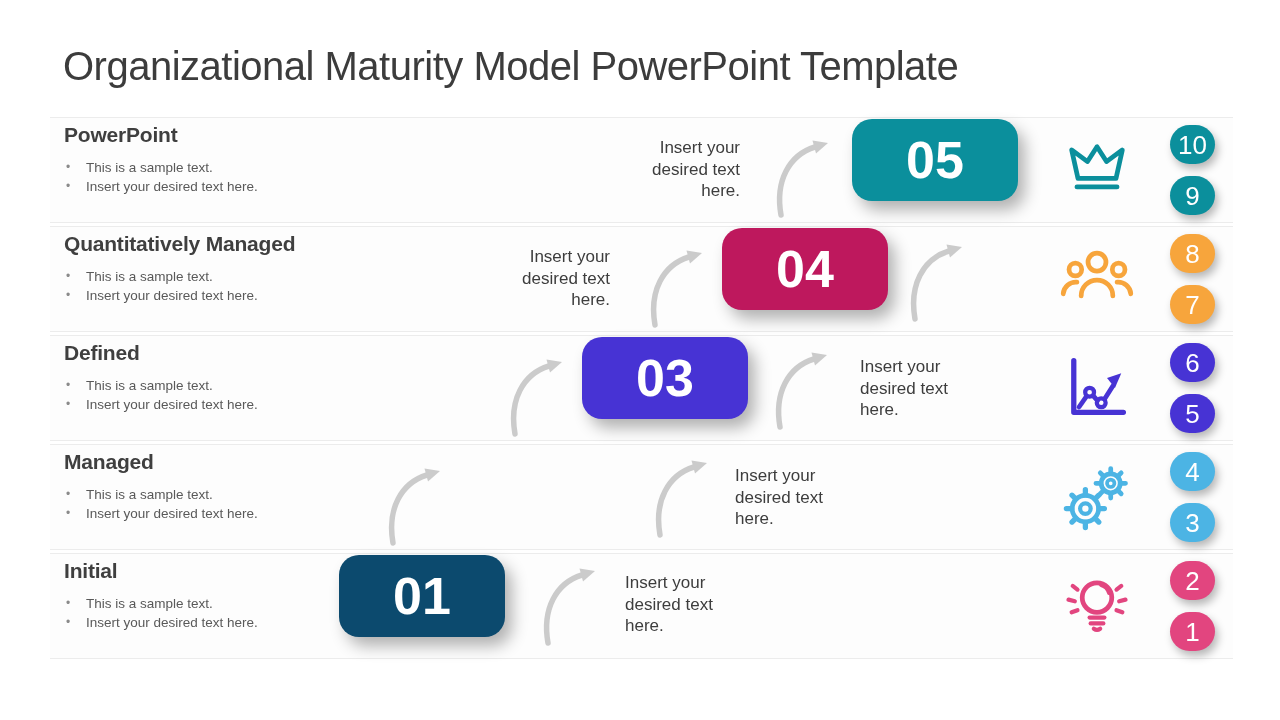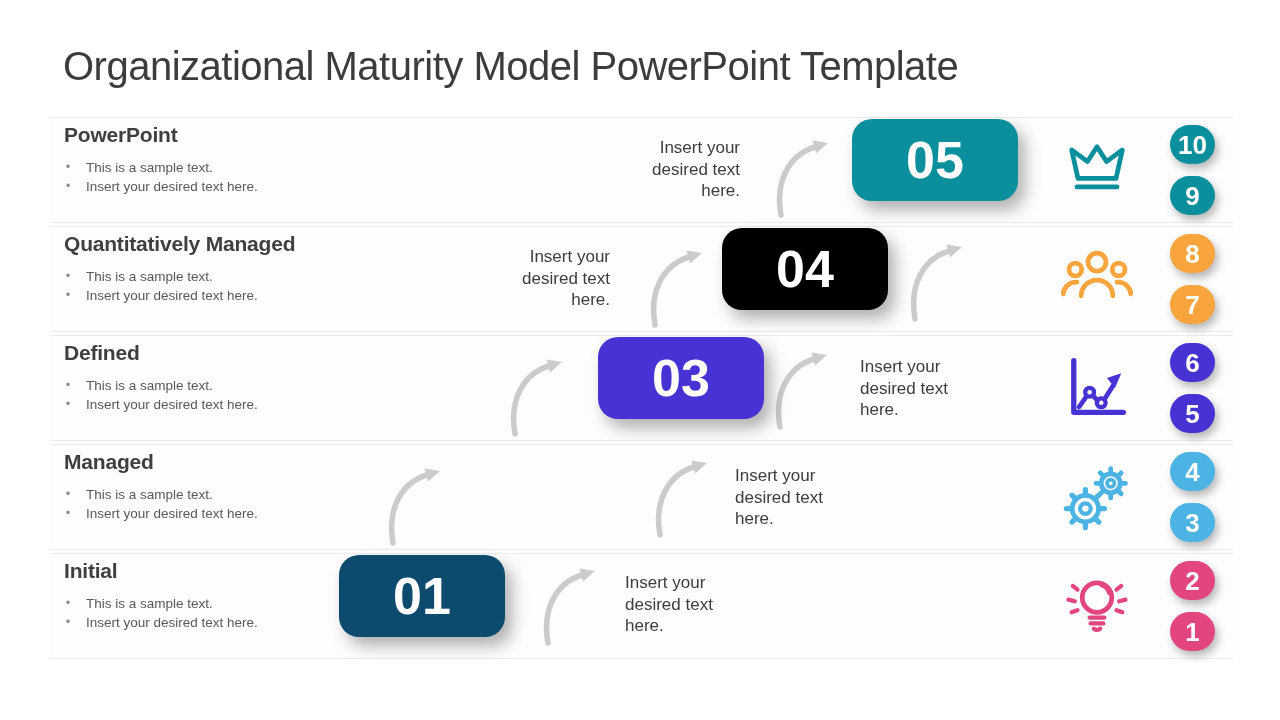--- a/index.html
+++ b/index.html
@@ -11,32 +11,32 @@
         border-top:1px solid #ececec;border-bottom:1px solid #ececec;box-sizing:border-box;}
   .b0{top:117px}.b1{top:226px}.b2{top:335px}.b3{top:444px}.b4{top:553px}
   .rowtitle{position:absolute;left:64px;font-size:21px;font-weight:700;color:#3f3f3f;
             letter-spacing:-0.2px;white-space:nowrap;}
   .bullets{position:absolute;left:66px;font-size:13.5px;color:#595959;}
   .bline{display:flex;line-height:19px;}
   .dot{width:20px;color:#8a8a8a;font-size:12px;}
   .numbox{position:absolute;width:166px;height:82px;border-radius:20px;display:flex;
           align-items:center;justify-content:center;color:#ffffff;font-size:52px;
           font-weight:700;box-shadow:7px 9px 16px rgba(0,0,0,0.30);line-height:1;}
-  .n0{left:852px;top:119px}.n1{left:722px;top:228px}.n2{left:598px;top:337px}
+  .n0{left:852px;top:119px}.n1{left:722px;top:228px}.n2{left:582px;top:337px}
   .n3{left:457px;top:446px}.n4{left:339px;top:555px}
   .note{position:absolute;width:122px;font-size:17px;line-height:21.5px;color:#3d3d3d;}
   .note.right{text-align:right;}
   .arrow{position:absolute;width:62px;height:82px;}
   .arrow path{stroke:var(--arrow,#cbcbcb);}
   .arrow polygon{fill:var(--arrow,#cbcbcb);}
   .icon{position:absolute;left:1059px;width:76px;height:76px;}
   .icon svg{width:100%;height:100%;}
   .badge{position:absolute;left:1170px;width:45px;height:39px;border-radius:21px;
          display:flex;align-items:center;justify-content:center;color:#ffffff;
-         font-size:26px;font-weight:700;box-shadow:3px 5px 9px rgba(0,0,0,0.28);line-height:1;}
+         font-size:26px;font-weight:400;box-shadow:3px 5px 9px rgba(0,0,0,0.28);line-height:1;}
 </style>
 </head>
 <body>
 
 <div id="slide" style="--teal: #0B8F9C; --orange: #F7A53C; --indigo: #4733D4; --blue: #4CB4E4; --pink: #E2457F; --arrow: #CBCBCB;">
   <h1 class="title">Organizational Maturity Model PowerPoint Template</h1>
 
   <div class="band b0"></div>
   <div class="band b1"></div>
   <div class="band b2"></div>
@@ -133,21 +133,21 @@
   <svg class="arrow" style="left:650px;top:459px" viewBox="0 0 62 82">
       <path d="M10,76 C4,42 18,16 44,8" fill="none" stroke-width="5.5" stroke-linecap="round"></path>
       <polygon points="57,4 45,14.5 41.5,1.5"></polygon>
     </svg>
   <svg class="arrow" style="left:538px;top:567px" viewBox="0 0 62 82">
       <path d="M10,76 C4,42 18,16 44,8" fill="none" stroke-width="5.5" stroke-linecap="round"></path>
       <polygon points="57,4 45,14.5 41.5,1.5"></polygon>
     </svg>
 
   <div class="numbox n0" style="background-color: rgb(11, 143, 156);">05</div>
-  <div class="numbox n1" style="background-color: #000000;">04</div>
+  <div class="numbox n1" style="background-color: #be185d;">04</div>
   <div class="numbox n2" style="background-color: rgb(71, 51, 212);">03</div>
   <div class="numbox n4" style="background-color: #0c4a6e;">01</div>
 
   <div class="icon" style="top: 132px; color: rgb(11, 143, 156);">
     <svg viewBox="0 0 72 72" fill="none" stroke="currentColor" stroke-width="4.5" stroke-linecap="round" stroke-linejoin="round">
       <path d="M12,17 L18,44 L54,44 L60,17 L45,28 L36,14 L27,28 Z"></path>
       <path d="M17,52 L55,52"></path>
     </svg>
   </div>
   <div class="icon" style="top: 241px; color: rgb(247, 165, 60);">

